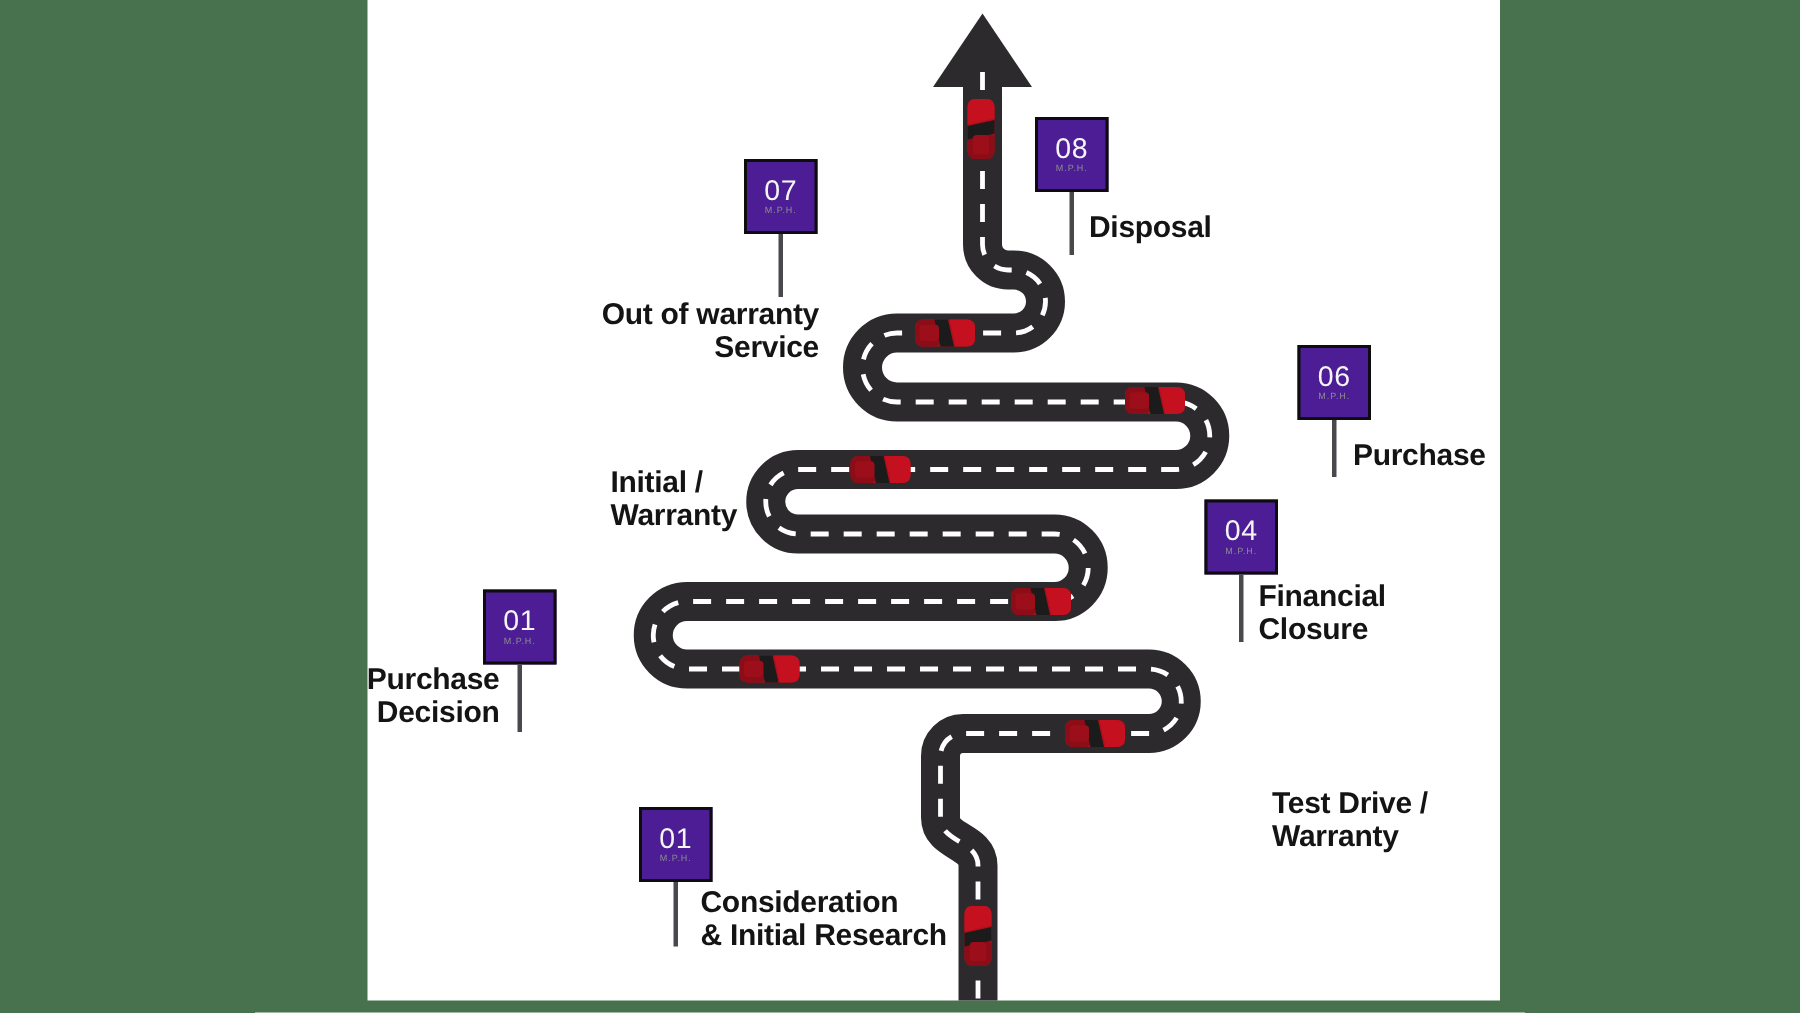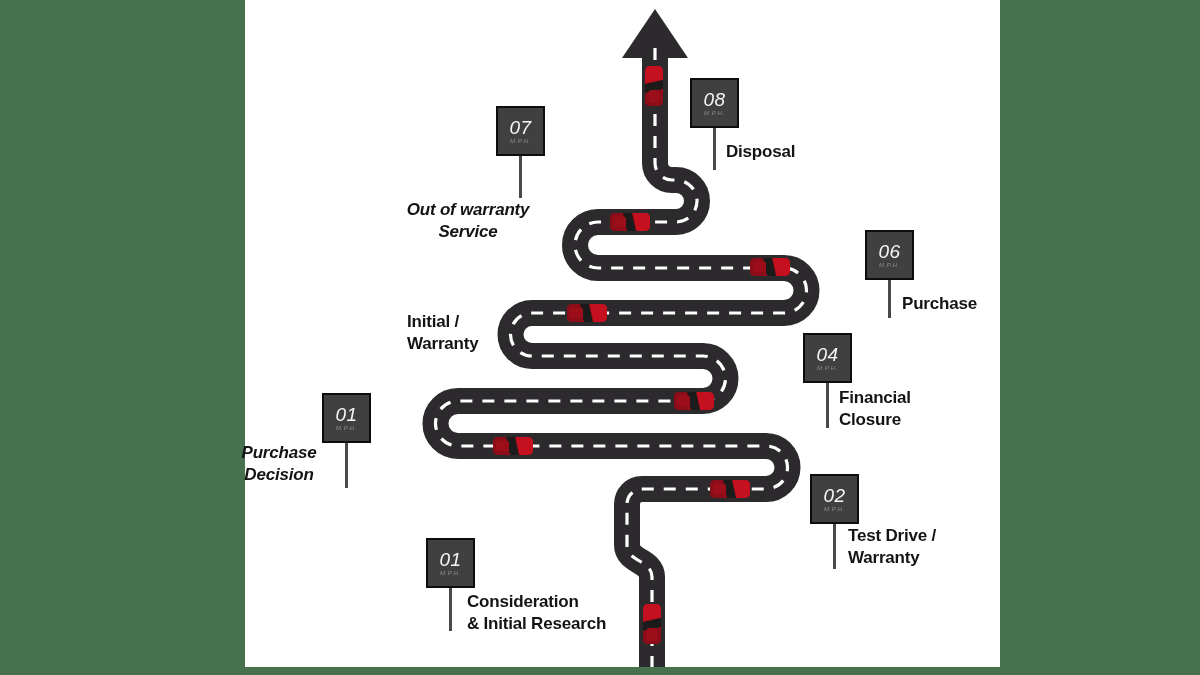--- a/index.html
+++ b/index.html
@@ -1,28 +1,28 @@
 <!DOCTYPE html>
 <html><head>
 <meta charset="utf-8">
 <style>
   html,body{margin:0;padding:0;}
   body{width:1200px;height:675px;overflow:hidden;font-family:"Liberation Sans",sans-serif;}
   .stage{position:relative;width:1200px;height:675px;background:#48714D;}
   .panel{position:absolute;left:245px;top:0;width:755px;height:667px;background:#FFFFFF;}
   .road-svg{position:absolute;left:0;top:0;}
   .sign{position:absolute;display:flex;flex-direction:column;align-items:center;width:35px;}
-  .sign-box{box-sizing:border-box;width:49px;height:50px;background:#404040;border:2px solid #0D0D0D;
-            display:flex;flex-direction:column;align-items:center;justify-content:center;font-style:italic;}
+  .sign-box{box-sizing:border-box;width:49px;height:50px;background:#4c1d95;border:2px solid #0D0D0D;
+            display:flex;flex-direction:column;align-items:center;justify-content:center;}
   .sign-number{color:#F5F5F5;font-size:19px;line-height:19px;font-weight:400;letter-spacing:.5px;}
   .sign-unit{color:#8E8C90;font-size:6px;line-height:7px;letter-spacing:.6px;margin-top:1px;}
   .sign-post{width:3px;background:#4A484C;}
-  .stage-label{position:absolute;color:#141414;font-size:17px;line-height:22px;font-weight:700;
+  .stage-label{position:absolute;color:#141414;font-size:20px;line-height:22px;font-weight:700;
                letter-spacing:-0.2px;white-space:nowrap;}
-  .stage-label.right{text-align:center;white-space:normal;font-style:italic;}
+  .stage-label.right{text-align:right;white-space:normal;}
 </style>
 </head>
 <body>
 
 <div class="stage">
 
   <div class="panel"></div>
 
   <svg class="road-svg" width="1200" height="675" viewBox="0 0 1200 675">
     <defs>
@@ -70,27 +70,20 @@
     <use href="#car-h" transform="translate(730,489)"></use>
     <use href="#car-h" transform="translate(652,624) rotate(-90)"></use>
   </svg>
 
   <div class="sign" style="left:433px;top:538px">
     <div class="sign-box">
       <div class="sign-number">01</div>
       <div class="sign-unit">M.P.H.</div>
     </div>
     <div class="sign-post" style="height:43px"></div>
-  </div>
-  <div class="sign" style="left:817px;top:474px">
-    <div class="sign-box">
-      <div class="sign-number">02</div>
-      <div class="sign-unit">M.P.H.</div>
-    </div>
-    <div class="sign-post" style="height:45px"></div>
   </div>
   <div class="sign" style="left:329px;top:393px">
     <div class="sign-box">
       <div class="sign-number">01</div>
       <div class="sign-unit">M.P.H.</div>
     </div>
     <div class="sign-post" style="height:45px"></div>
   </div>
   <div class="sign" style="left:810px;top:333px">
     <div class="sign-box">

